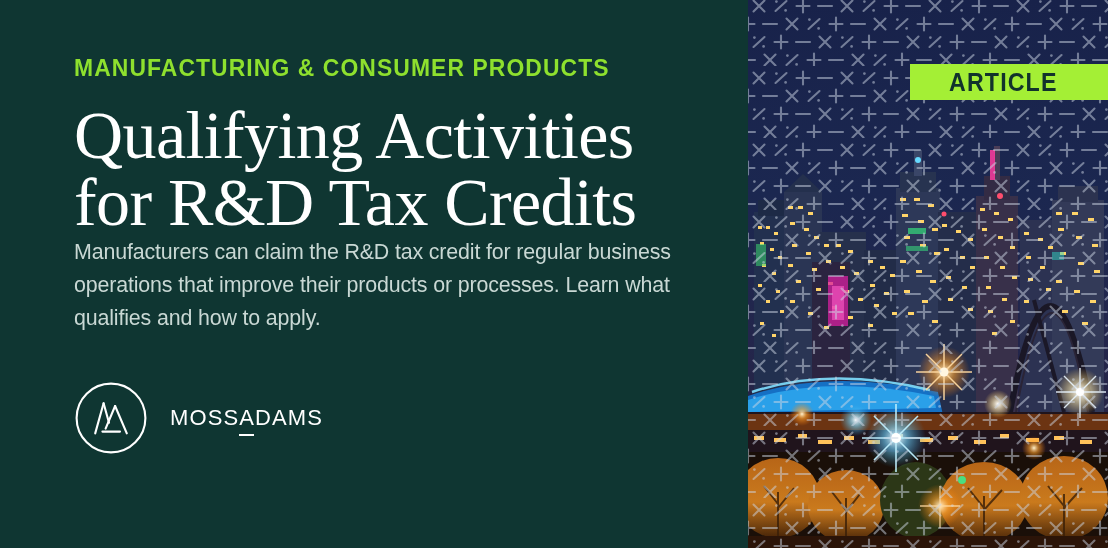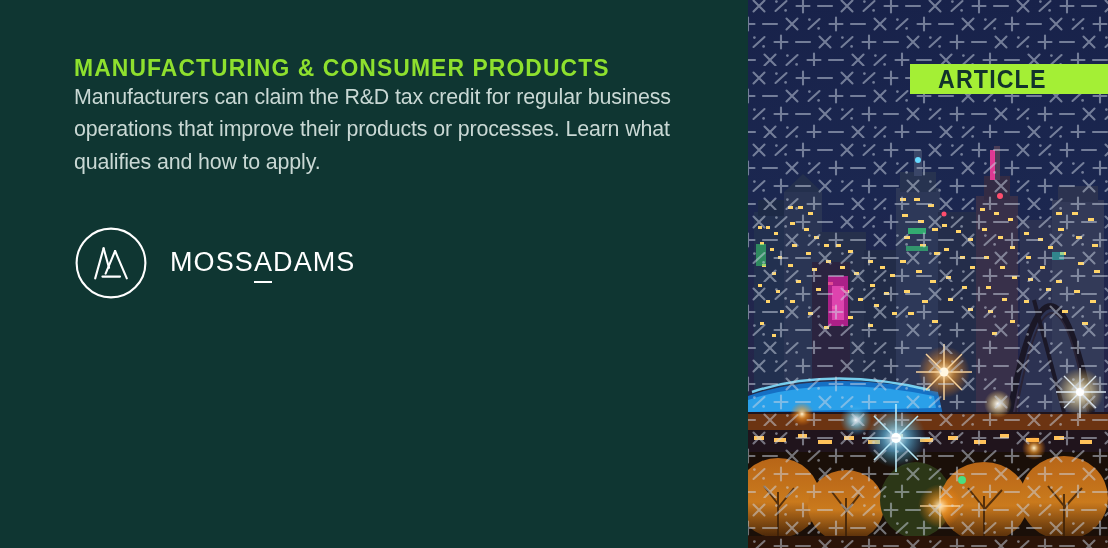--- a/index.html
+++ b/index.html
@@ -60,21 +60,21 @@
     display: flex;
     align-items: center;
     gap: 22px;
     margin-top: 47px;
   }
   .logo-mark { width: 74px; height: 74px; flex: 0 0 74px; display:block; }
   .logo-wordmark {
     position: relative;
     color: #ffffff;
     font-family: "Liberation Sans", sans-serif;
-    font-size: 27px;
+    font-size: 22px;
     font-weight: normal;
     letter-spacing: 1.1px;
     line-height: 1;
     white-space: nowrap;
   }
   .logo-wordmark .a-underline {
     position: relative;
     display: inline-block;
   }
   .logo-wordmark .a-underline::after {
@@ -101,26 +101,26 @@
     width: 360px; height: 548px;
     opacity: 0.5;
     pointer-events: none;
   }
 
   
   .article-badge {
     position: absolute;
     left: 162px;           
     top: 64px;
-    height: 30px;
+    height: 36px;
     width: 198px;          
     background: #a4ef35;
     display: flex;
     align-items: center;
-    padding-left: 28px;
+    padding-left: 39px;
   }
   .article-badge-label {
     color: #12332c;
     font-family: "Liberation Sans", sans-serif;
     font-weight: bold;
     font-size: 25px;
     letter-spacing: 1.2px;
     line-height: 1;
     transform: scaleX(0.93);
     transform-origin: left center;
@@ -128,20 +128,22 @@
 </style>
 </head>
 <body>
 
 <div class="banner">
 
   <div class="left-panel">
 
     <div class="eyebrow">MANUFACTURING &amp; CONSUMER PRODUCTS</div>
 
+    <h1 class="headline">Qualifying Activities
+for R&amp;D Tax Credits</h1>
 
     <p class="subcopy">Manufacturers can claim the R&amp;D tax credit for regular business operations that improve their products or processes. Learn what qualifies and how to apply.</p>
 
     <div class="logo-lockup">
 
       <span>
         <svg class="logo-mark" viewBox="0 0 74 74" aria-hidden="true">
           <circle cx="37" cy="37" r="34.4" fill="none" stroke="#ffffff" stroke-width="2.1"></circle>
 
           <path d="M29.6 22.2 L21.2 52.4" fill="none" stroke="#ffffff" stroke-width="2.1" stroke-linecap="round"></path>

